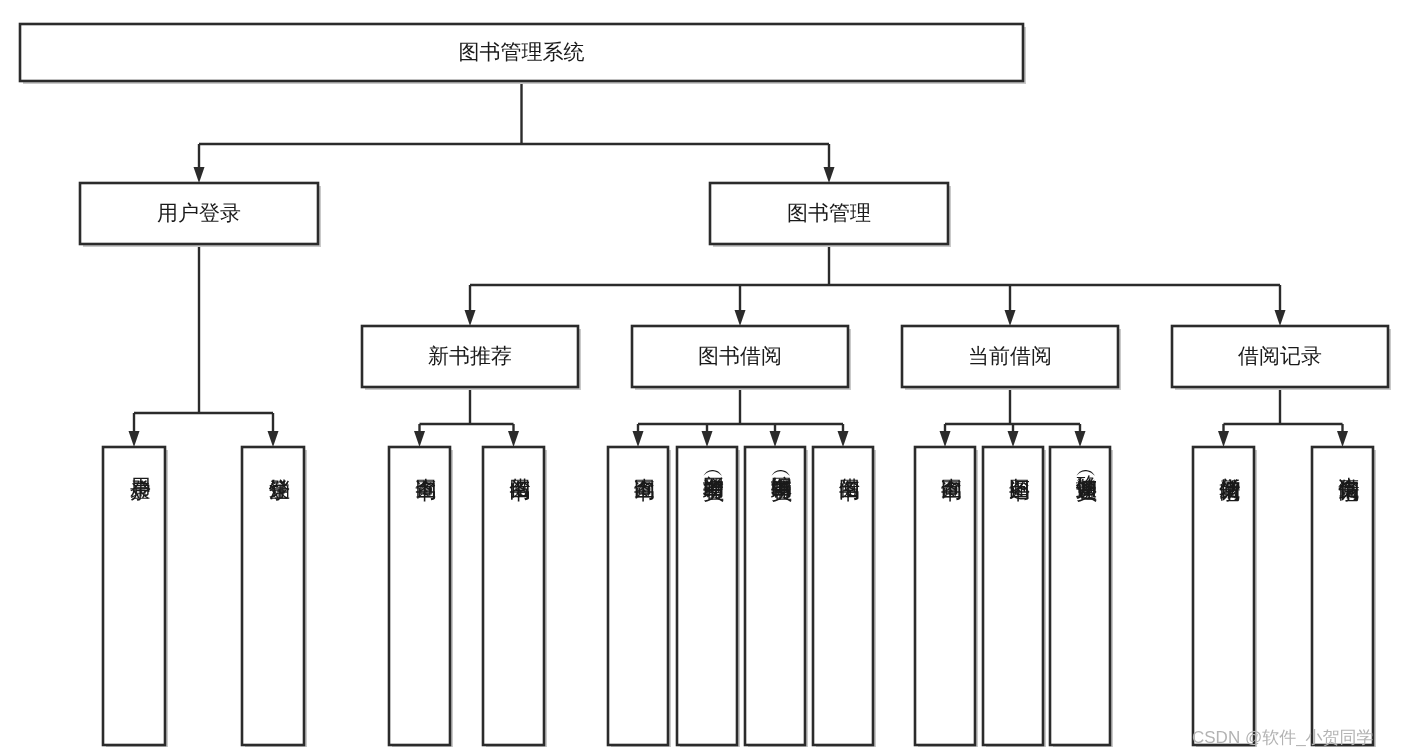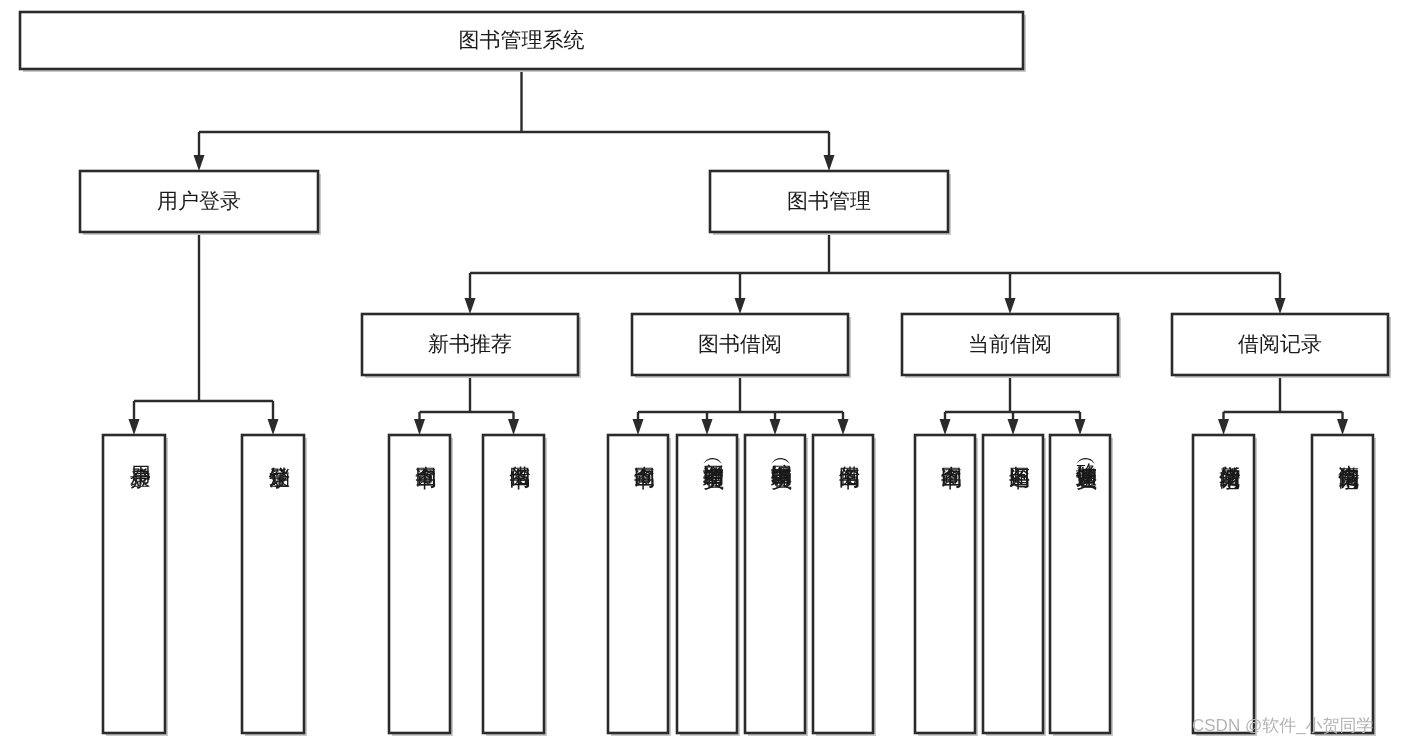--- a/index.html
+++ b/index.html
@@ -10,21 +10,21 @@
   body {
     width: 1405px;
     height: 747px;
     font-family: "Liberation Sans", sans-serif;
     overflow: hidden;
     position: relative;
   }
   #diagram-root {
     position: absolute;
     left: 0;
-    top: 0;
+    top: 12px;
     width: 1405px;
     height: 593px;
     text-decoration: underline;
   }
   svg.flow {
     display: block;
     width: 1405px;
     height: 747px;
   }
   .node-rect {

